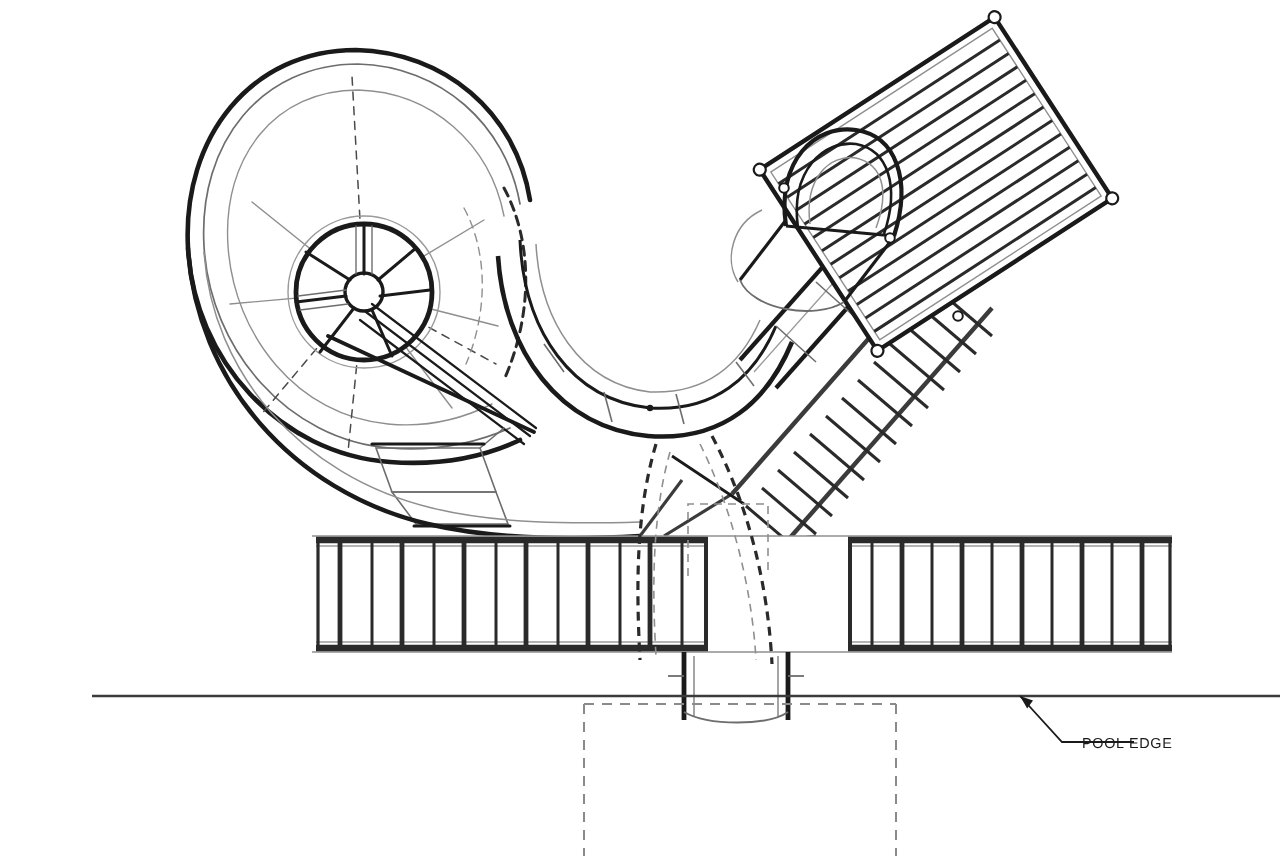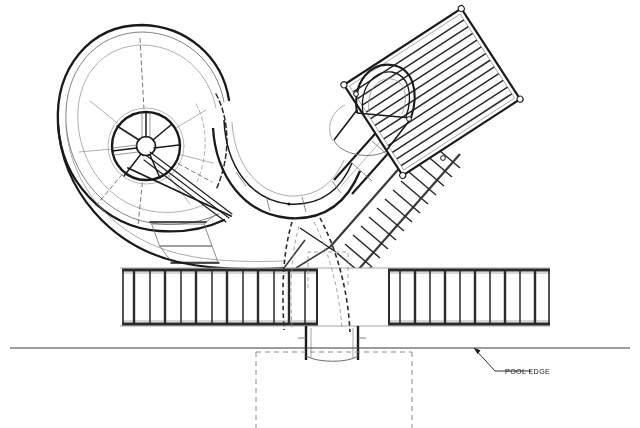--- a/index.html
+++ b/index.html
@@ -11,20 +11,21 @@
     width: 640px;
     height: 428px;
     overflow: hidden;
     font-family: "Liberation Sans", sans-serif;
   }
   #drawing-root {
     position: relative;
     width: 581px;
     height: 428px;
     background: #fdba74;
+    margin-left: 36px;
   }
   #cad-svg {
     display: block;
     width: 640px;
     height: 428px;
   }
   .lbl {
     font-family: "Liberation Sans", sans-serif;
     font-size: 7.2px;
     letter-spacing: 0.35px;

